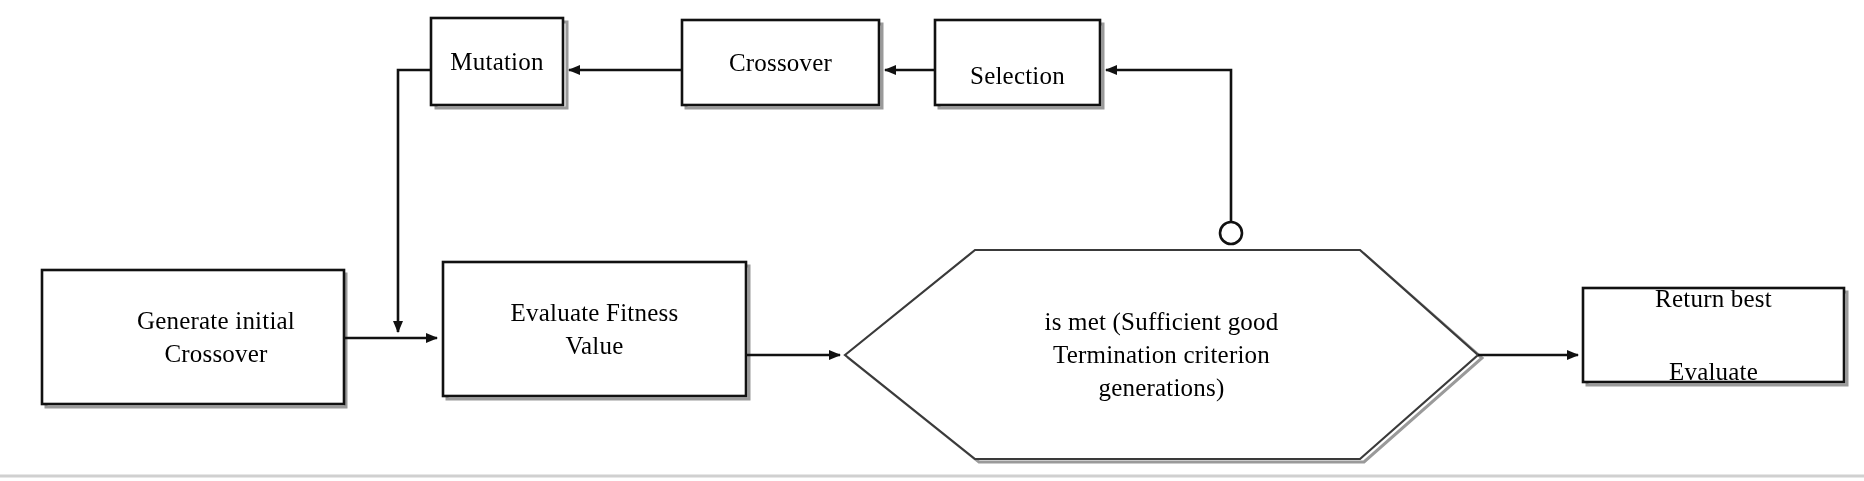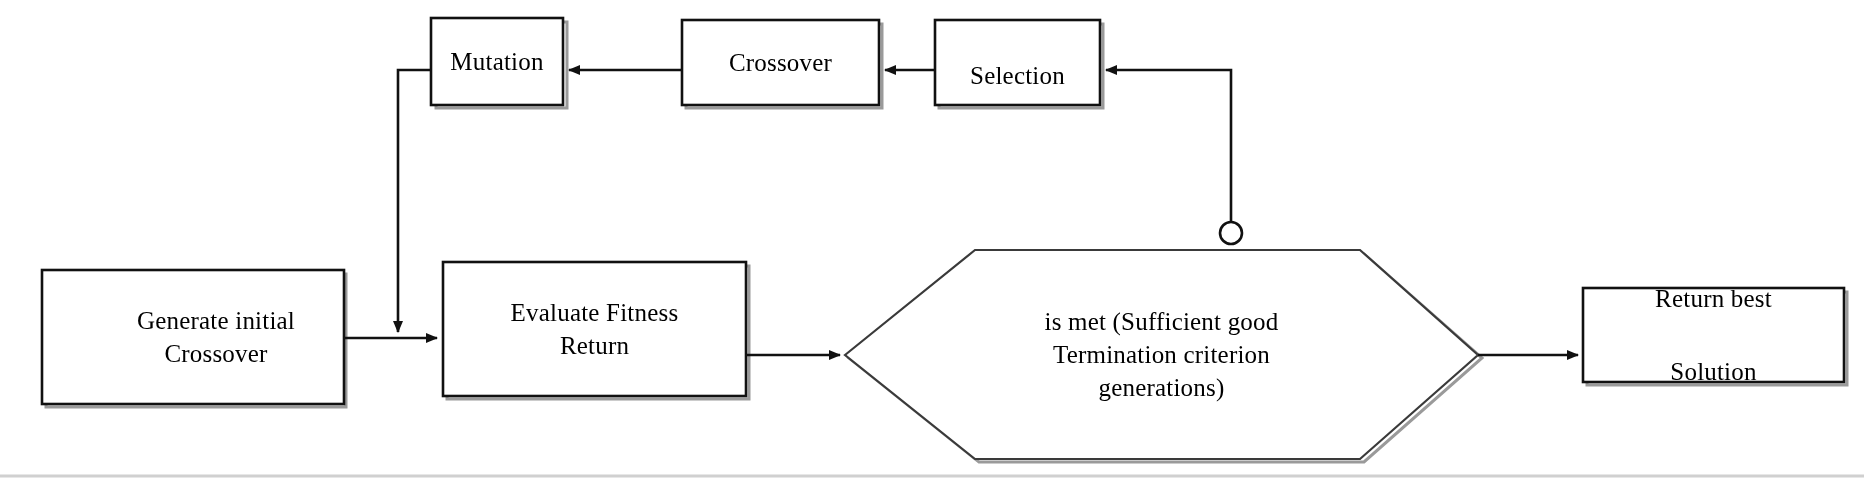--- a/index.html
+++ b/index.html
@@ -97,32 +97,32 @@
     <line x1="0" y1="476" x2="1864" y2="476" stroke="#d0d0d0" stroke-width="3"></line>
   </svg>
 
   <div class="node-text" style="left:42px; top:270px; width:348px; height:134px;">
     <span>Generate initial</span>
     <span>Crossover</span>
   </div>
 
   <div class="node-text" style="left:443px; top:262px; width:303px; height:134px;">
     <span>Evaluate Fitness</span>
-    <span>Return</span>
+    <span>Value</span>
   </div>
 
   <div class="node-text" style="left:845px; top:250px; width:633px; height:209px;">
     <span>is met (Sufficient good</span>
     <span>Termination criterion</span>
     <span>generations)</span>
   </div>
 
   <div class="node-text" style="left:1583px; top:288px; width:261px; height:94px;gap:40px;">
     <span>Return best</span>
-    <span>Solution</span>
+    <span>Evaluate</span>
   </div>
 
   <div class="node-text" style="left:935px; top:20px; width:165px; height:110px;">
     <span>Selection</span>
   </div>
 
   <div class="node-text" style="left:682px; top:20px; width:197px; height:85px;">
     <span>Crossover</span>
   </div>
 

